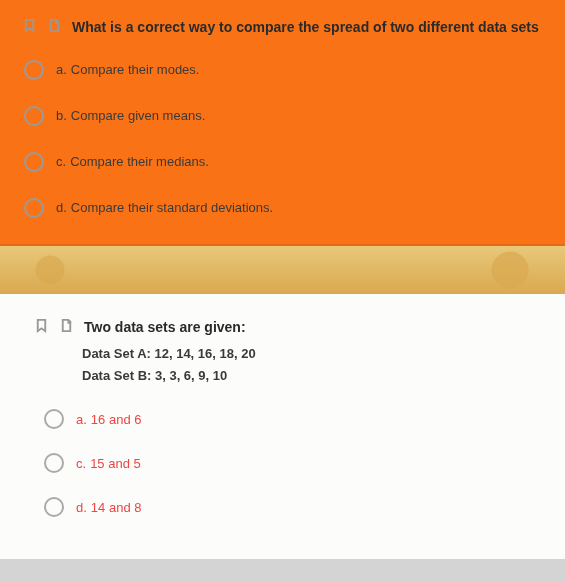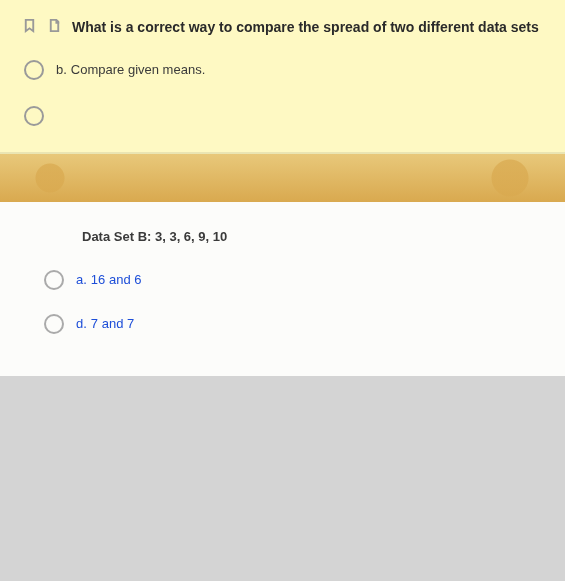--- a/index.html
+++ b/index.html
@@ -5,21 +5,21 @@
 * { margin: 0; padding: 0; box-sizing: border-box; }
 body {
   font-family: Arial, Helvetica, sans-serif;
   background: #d4d4d4;
   width: 565px;
   height: 581px;
   overflow: hidden;
   position: relative;
 }
 .q1 {
-  background: #fef9c3;
+  background: #f97316;
   padding: 18px 10px 18px 22px;
   border-bottom: 2px solid rgba(0,0,0,0.08);
 }
 .q-header {
   display: flex;
   align-items: flex-start;
   gap: 10px;
   margin-bottom: 22px;
 }
 .q-text {
@@ -73,21 +73,21 @@
   padding-left: 48px;
   margin-bottom: 22px;
 }
 .q2-line {
   font-size: 13px;
   font-weight: 700;
   color: #3a3a3a;
   line-height: 1.7;
 }
 .q2 .option { margin-bottom: 24px; padding-left: 10px; }
-.q2 .opt-text { font-size: 13px; color: #1d4ed8; }
+.q2 .opt-text { font-size: 13px; color: #ef4444; }
 .q2 .radio { border-color: #aaa; }
 
 .icon-box {
   width: 15px;
   height: 15px;
   flex-shrink: 0;
 }
 .bookmark-svg { stroke: #999; fill: none; stroke-width: 2; }
 .page-svg { stroke: #999; fill: none; stroke-width: 2; }
 </style>
@@ -106,40 +106,76 @@
           <path d="M4 2h6l2 2v10H4z"></path>
           <path d="M10 2v3h3"></path>
         </svg>
     </span>
     <span class="q-text">What is a correct way to compare the spread of two different data sets</span>
   </div>
 
   <div class="option">
     <div class="radio"></div>
     <span class="opt-text">
+      <span class="opt-letter">a.</span><span>Compare their modes.</span>
+    </span>
+  </div>
+  <div class="option">
+    <div class="radio"></div>
+    <span class="opt-text">
       <span class="opt-letter">b.</span><span>Compare given means.</span>
     </span>
   </div>
   <div class="option">
     <div class="radio"></div>
+    <span class="opt-text">
+      <span class="opt-letter">c.</span><span>Compare their medians.</span>
+    </span>
+  </div>
+  <div class="option">
+    <div class="radio"></div>
+    <span class="opt-text">
+      <span class="opt-letter">d.</span><span>Compare their standard deviations.</span>
+    </span>
   </div>
 </div>
 
 <div class="divider-band"></div>
 
 <div class="q2">
+  <div class="q-header">
+    <span class="icon-box">
+      <svg viewBox="0 0 16 16" class="bookmark-svg">
+          <path d="M4 2h8v12l-4-3-4 3z"></path>
+        </svg>
+    </span>
+    <span class="icon-box">
+      <svg viewBox="0 0 16 16" class="page-svg">
+          <path d="M4 2h6l2 2v10H4z"></path>
+          <path d="M10 2v3h3"></path>
+        </svg>
+    </span>
+    <span class="q-text">Two data sets are given:</span>
+  </div>
   <div class="q2-body">
+    <div class="q2-line">Data Set A: 12, 14, 16, 18, 20</div>
     <div class="q2-line">Data Set B: 3, 3, 6, 9, 10</div>
   </div>
 
   <div class="option">
     <div class="radio"></div>
     <span class="opt-text">
       <span class="opt-letter">a.</span><span>16 and 6</span>
     </span>
   </div>
   <div class="option">
     <div class="radio"></div>
     <span class="opt-text">
-      <span class="opt-letter">d.</span><span>7 and 7</span>
+      <span class="opt-letter">c.</span><span>15 and 5</span>
+    </span>
+  </div>
+  <div class="option">
+    <div class="radio"></div>
+    <span class="opt-text">
+      <span class="opt-letter">d.</span><span>14 and 8</span>
     </span>
   </div>
 </div>
 
 </body></html>

